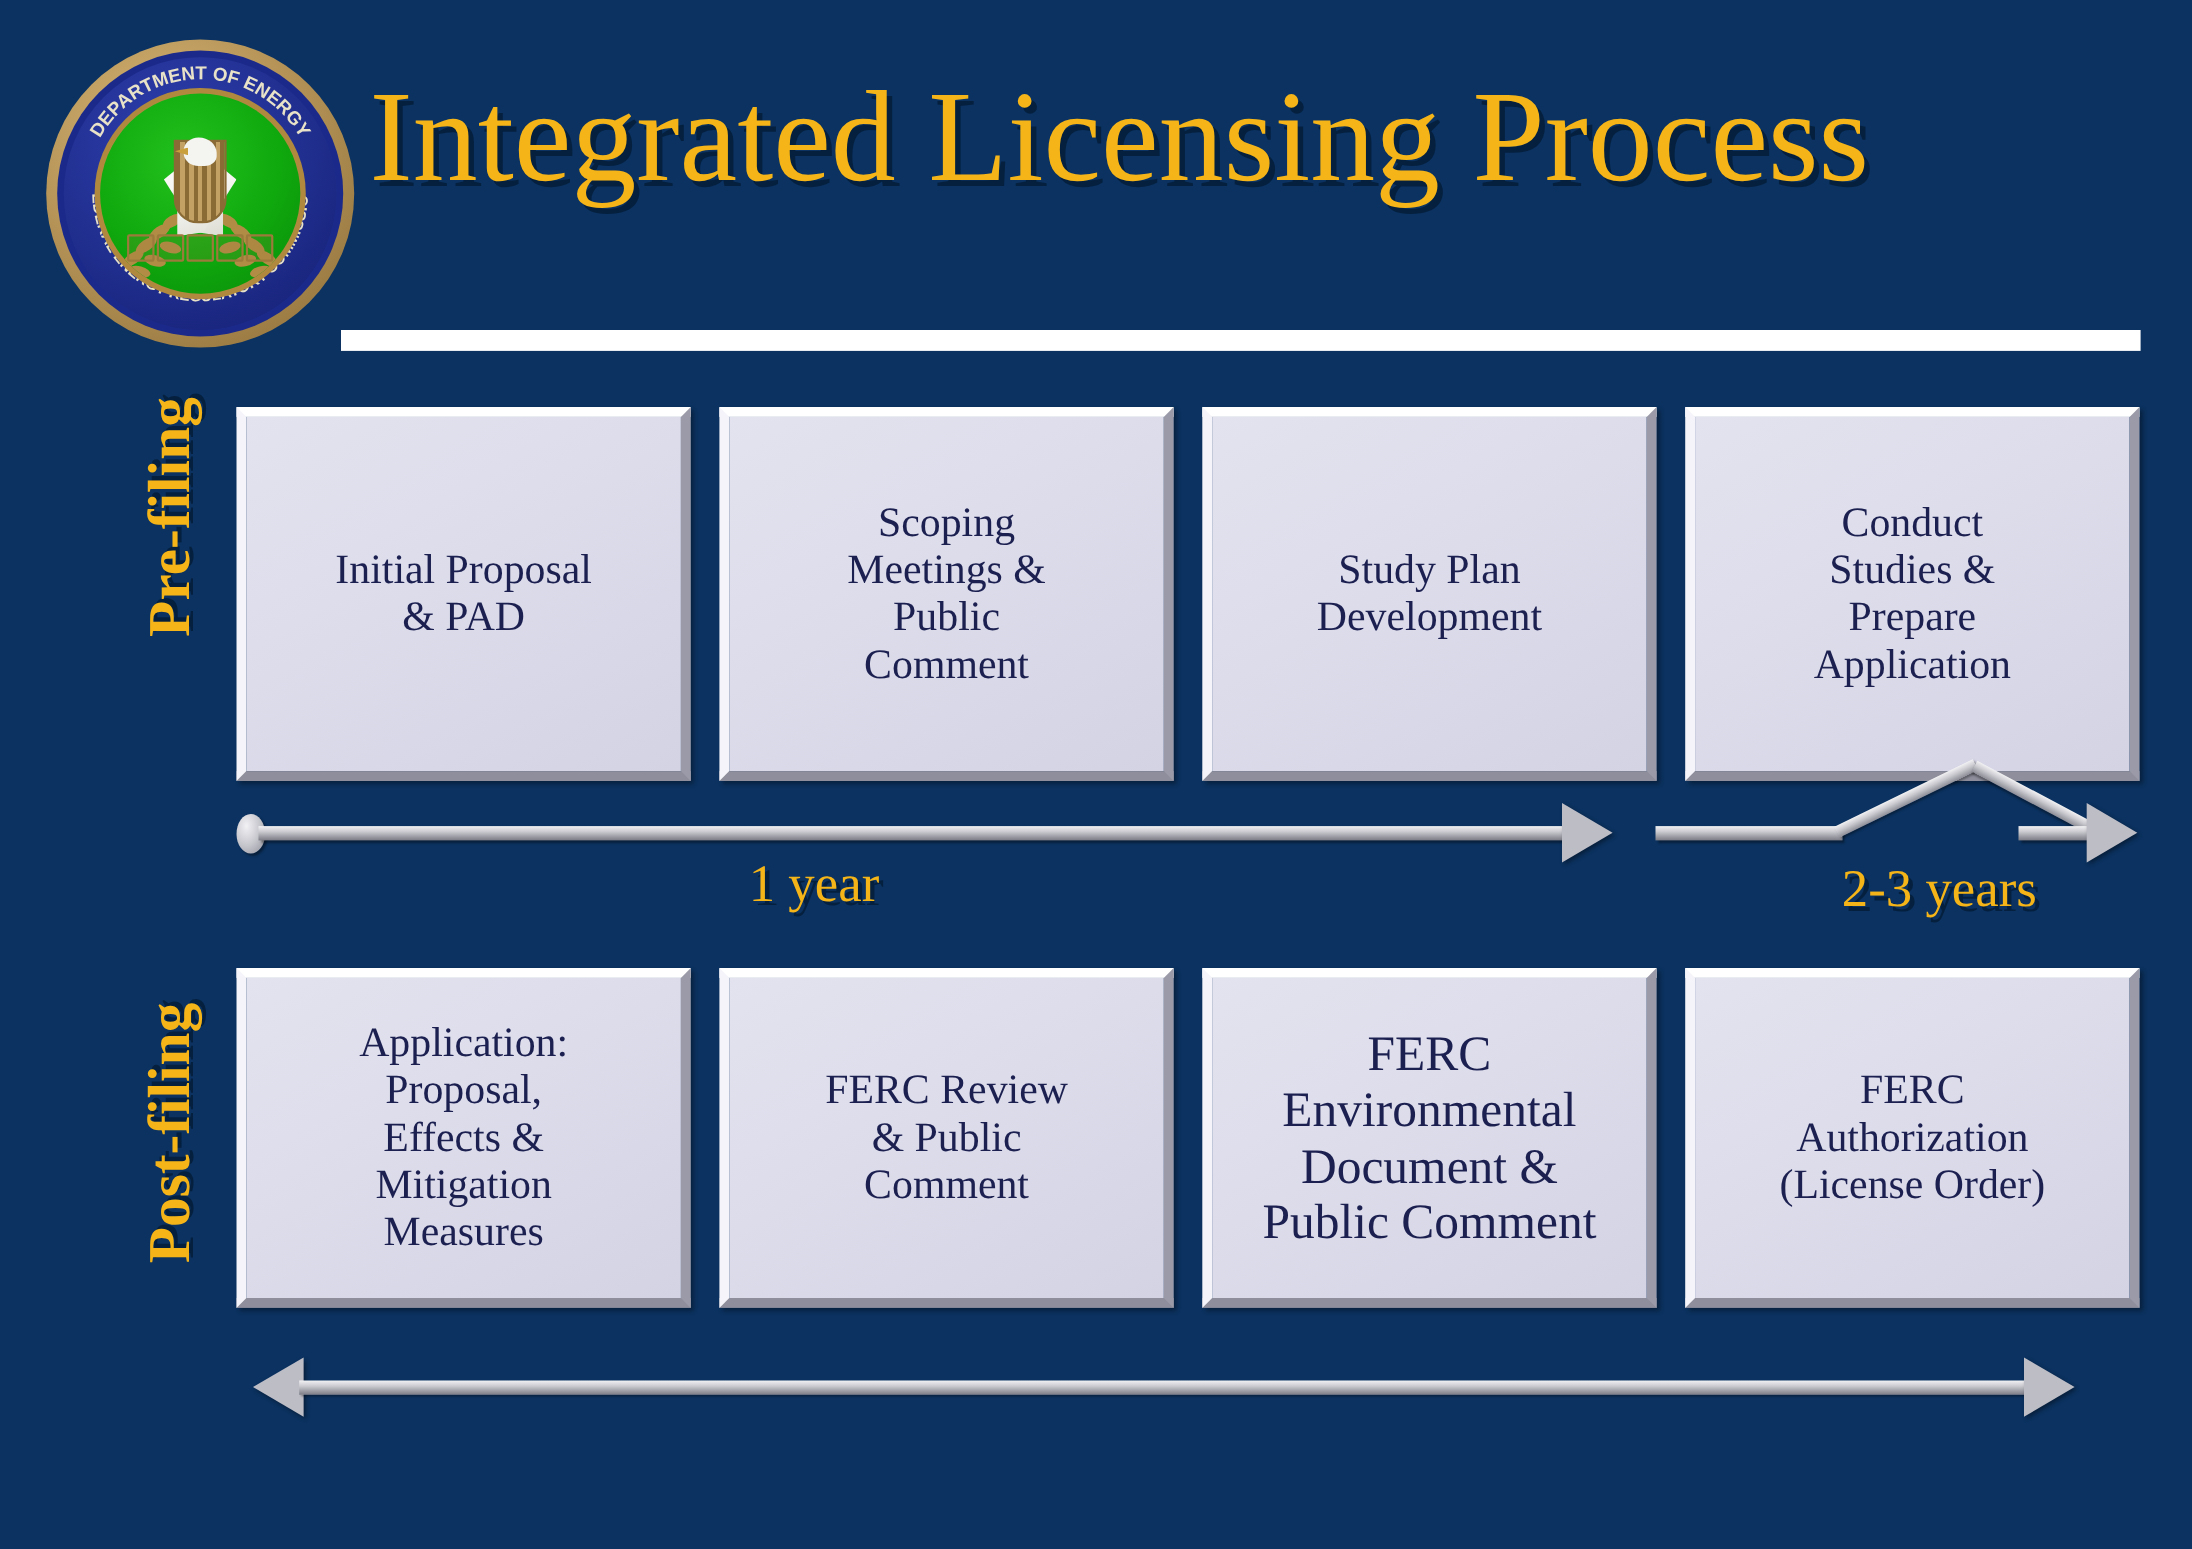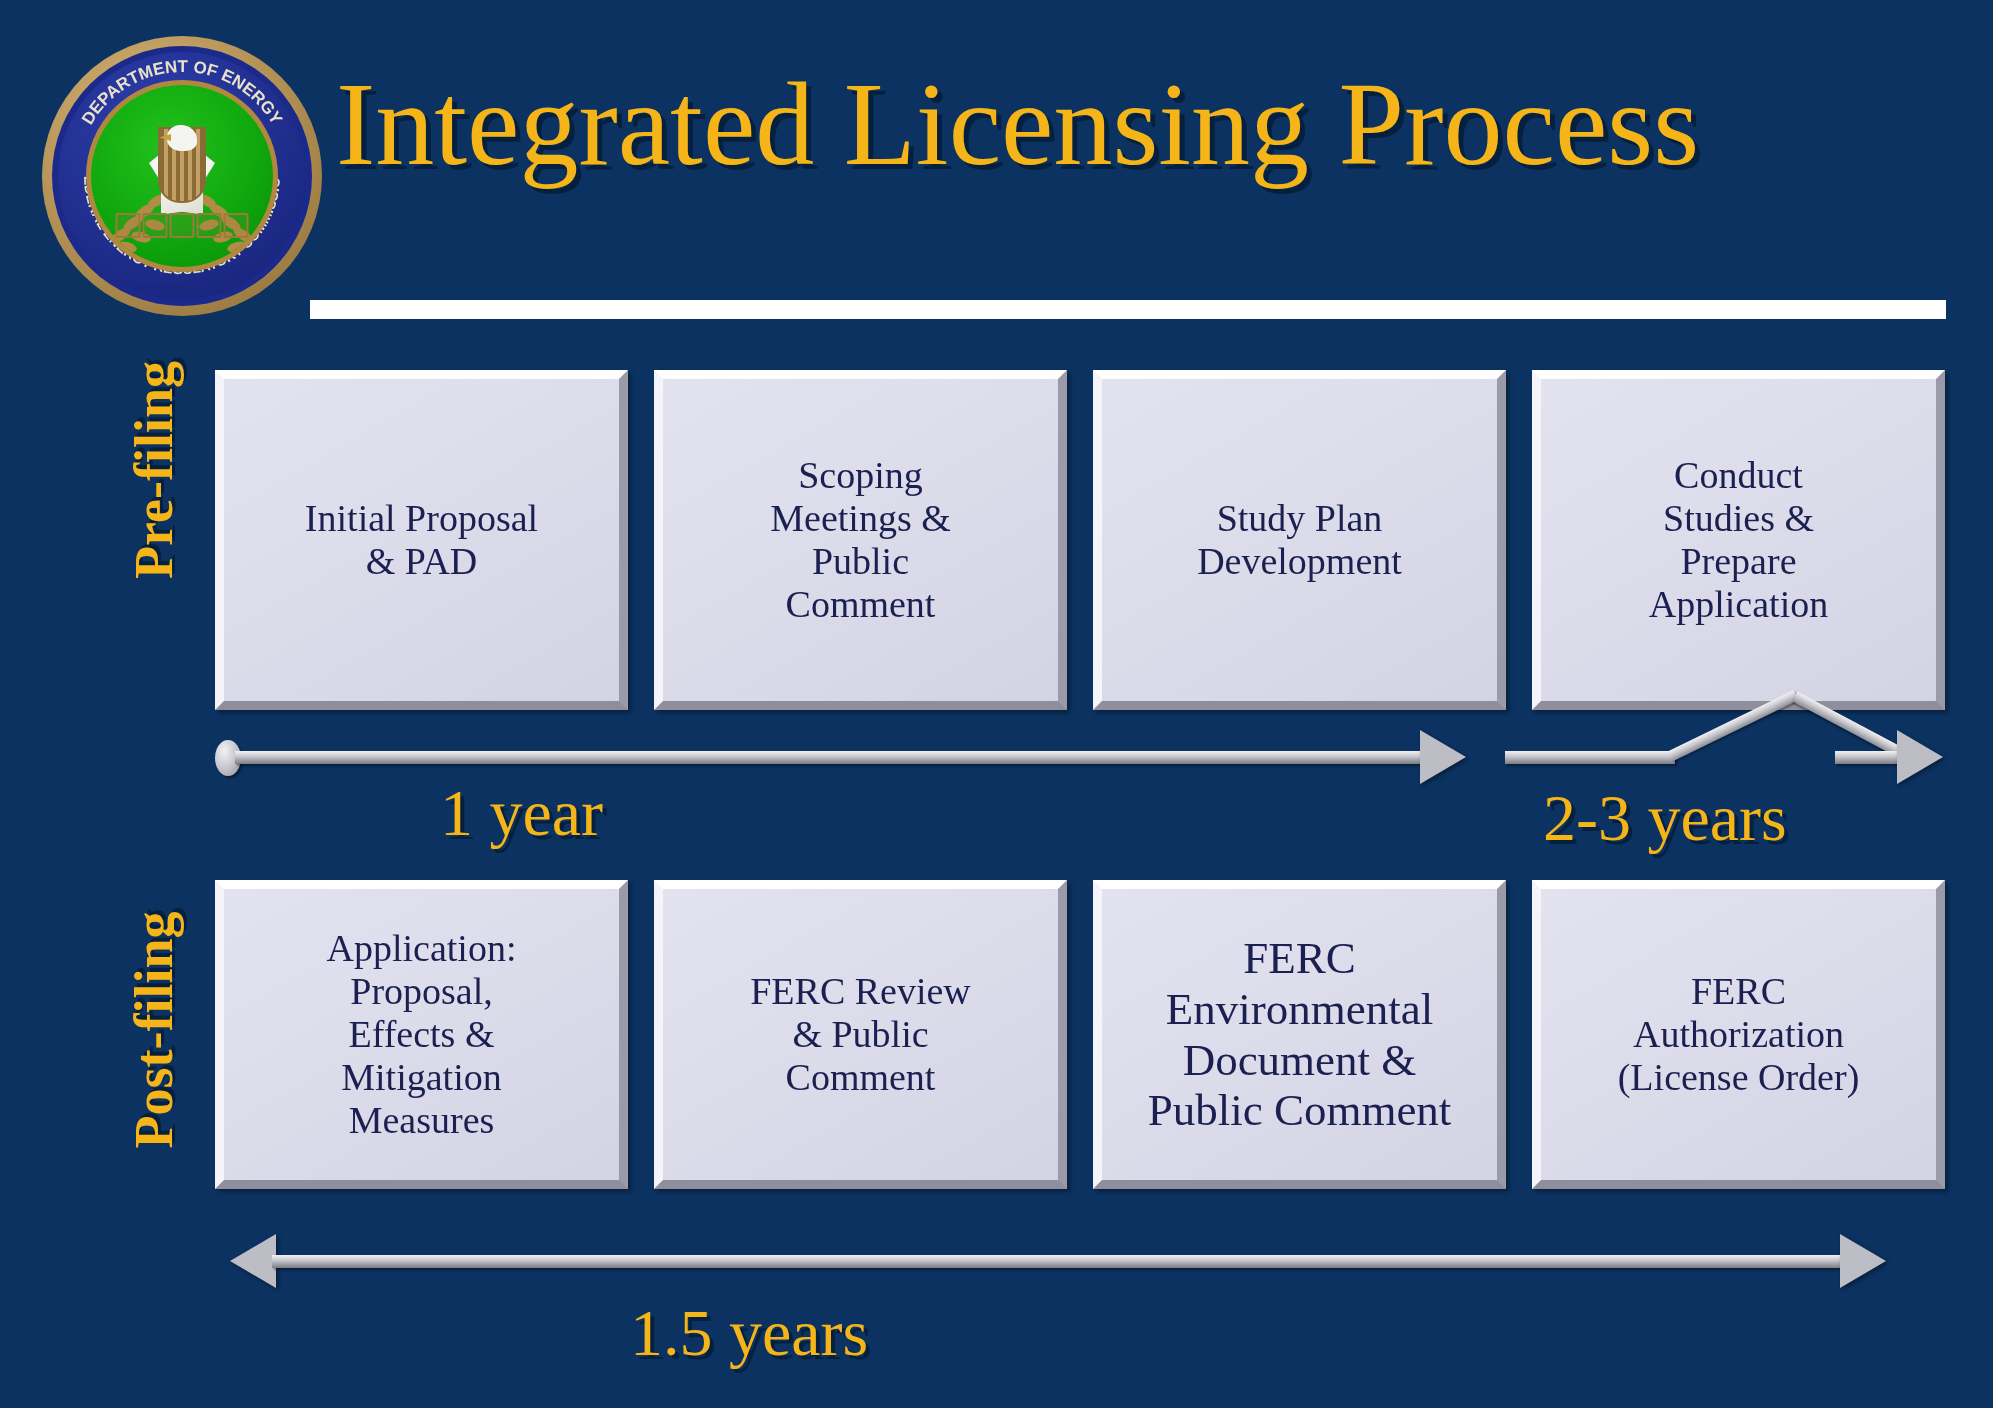--- a/index.html
+++ b/index.html
@@ -179,23 +179,24 @@
     position:absolute;height:11px;
     background:linear-gradient(to bottom,#f2f2f4 0%,#c9c9cf 45%,#8d8d97 100%);
     transform-origin:left center;
     box-shadow:1px 2px 2px rgba(0,0,0,.35);
   }
 
   
   .ylabel{
     position:absolute;
     color:#f5b518;
-    font-size:66px;line-height:1;
+    font-size:48px;line-height:1;
     text-shadow:4px 4px 0 #05203f;
     white-space:nowrap;
+    text-align:center;
   }
 </style>
 </head>
 <body>
 
 <div class="stage">
 
   <div class="seal">
     <div class="seal-rim"></div>
     <div class="seal-ring"></div>
@@ -323,15 +324,14 @@
 (License Order)</span>
     </div>
   </div>
 
   <div class="arrowwrap" style="left:230px;top:1240px;width:1700px;height:60px;">
     <div class="ahead left" style="left:0px;top:-6px;"></div>
     <div class="aline" style="left:42px;top:15px;width:1570px;"></div>
     <div class="ahead right" style="left:1610px;top:-6px;"></div>
   </div>
 
-  <div class="ylabel" style="left:630px;top:1300px;width:760px;">1.5 years</div>
 
 </div>
 
 </body></html>

